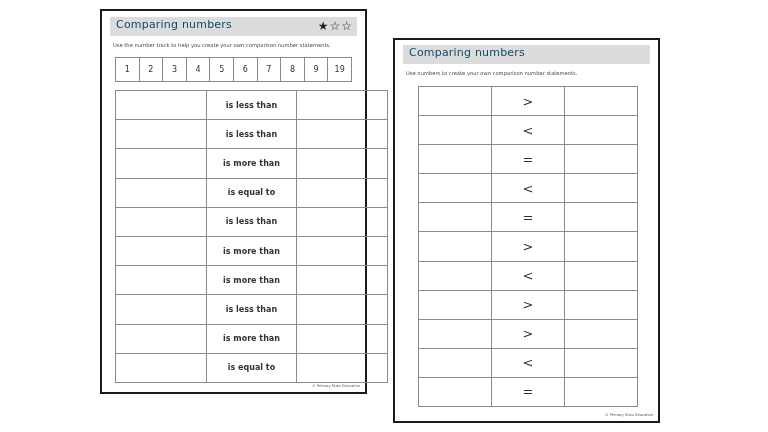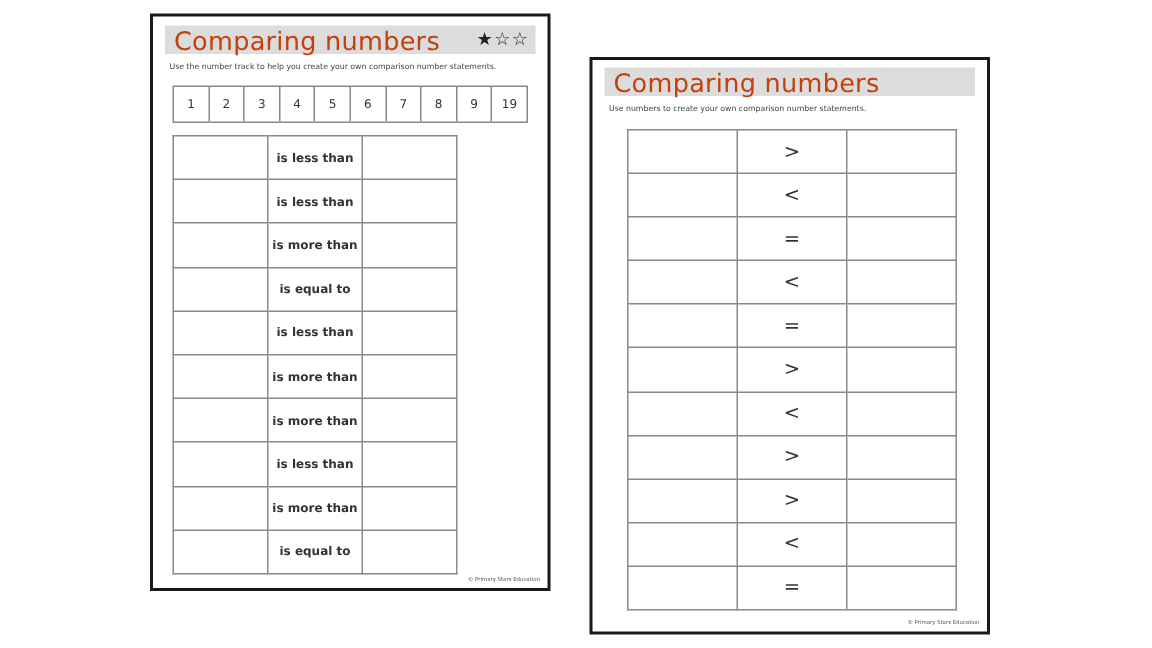--- a/index.html
+++ b/index.html
@@ -4,33 +4,33 @@
 <style>
   html, body { margin:0; padding:0; }
   body { width:768px; height:432px; background:#ffffff; position:relative; overflow:hidden;
          font-family:"DejaVu Sans", sans-serif; color:#222; }
   .page { position:absolute; background:#fff; border:2px solid #1a1a1a; box-sizing:border-box; }
   #left { left:100px; top:9px; width:267px; height:385px; }
   #right { left:393px; top:38px; width:267px; height:385px; }
   .title-bar { position:absolute; left:8px; right:8px; height:19px; background:#dcdcdc; }
   #left .title-bar { top:6px; }
   #right .title-bar { top:5px; }
-  .title { position:absolute; left:6px; top:1px; font-size:17px; color:#c2410c; letter-spacing:0.2px; }
+  .title { position:absolute; left:6px; top:1px; font-size:11px; color:#0c4a6e; letter-spacing:0.2px; }
   .stars { position:absolute; right:4px; top:2px; font-size:12px; letter-spacing:1px; color:#222; }
   .instr { position:absolute; left:11px; font-size:5.2px; color:#444; white-space:nowrap; }
   #left .instr { top:31px; }
   #right .instr { top:30px; }
   .track { position:absolute; left:13px; top:46px; width:237px; height:25px; display:flex;
            border:1px solid #888; box-sizing:border-box; }
   .track .cell { flex:1; border-right:1px solid #888; display:flex; align-items:center; justify-content:center;
                  font-size:8px; color:#333; }
   .track .cell:last-child { border-right:none; }
   table.grid { position:absolute; border-collapse:collapse; table-layout:fixed; }
   table.grid td { border:1px solid #8a8a8a; padding:0; text-align:center; vertical-align:middle; }
-  #left table.grid { left:13px; top:79px; width:190px; }
+  #left table.grid { left:13px; top:79px; width:273px; }
   #left table.grid td { height:28.2px; font-size:8px; font-weight:bold; color:#333; }
   #right table.grid { left:23px; top:46px; width:220px; }
   #right table.grid td { height:28.1px; font-size:13px; color:#333; }
   .copyright { position:absolute; right:5px; bottom:4px; font-size:3.6px; color:#555; white-space:nowrap; }
 </style>
 </head>
 <body>
 
 <div class="page" id="left">
   <div class="title-bar">

